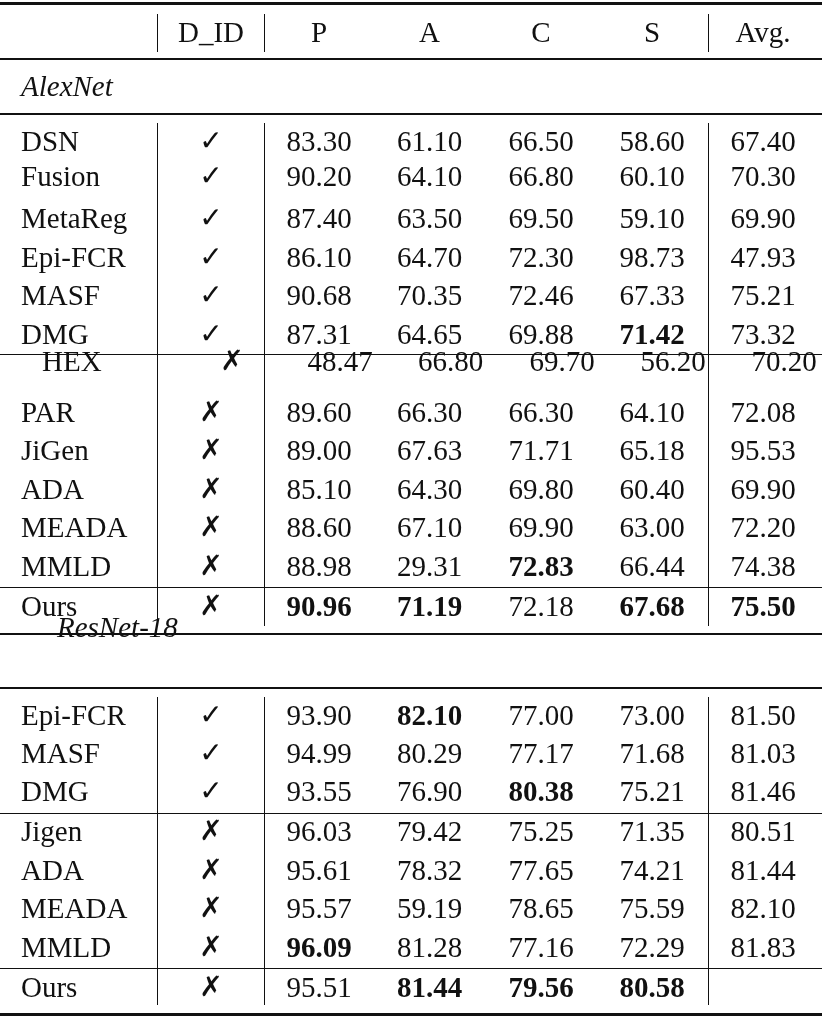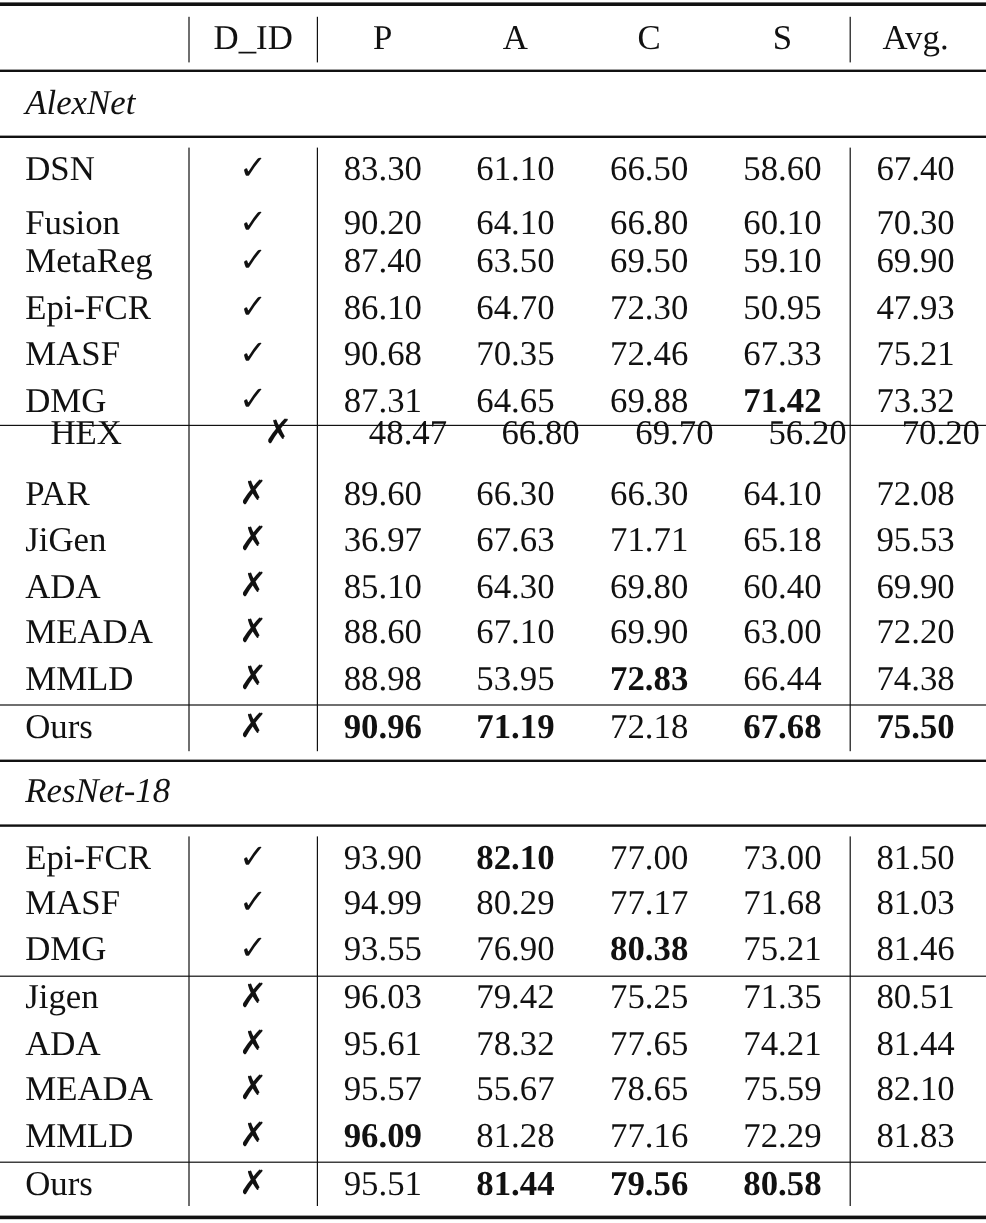--- a/index.html
+++ b/index.html
@@ -64,21 +64,21 @@
   <div id="group0">
       <div class="row" style="top: 122px;">
         <span class="cell c-name">DSN</span>
         <span class="cell c-did mark">✓</span>
         <span class="cell c-p">83.30</span>
         <span class="cell c-a">61.10</span>
         <span class="cell c-c">66.50</span>
         <span class="cell c-s">58.60</span>
         <span class="cell c-avg">67.40</span>
       </div>
-      <div class="row" style="top: 167px;">
+      <div class="row" style="top: 157px;">
         <span class="cell c-name">Fusion</span>
         <span class="cell c-did mark">✓</span>
         <span class="cell c-p">90.20</span>
         <span class="cell c-a">64.10</span>
         <span class="cell c-c">66.80</span>
         <span class="cell c-s">60.10</span>
         <span class="cell c-avg">70.30</span>
       </div>
       <div class="row" style="top: 199px;">
         <span class="cell c-name">MetaReg</span>
@@ -88,21 +88,21 @@
         <span class="cell c-c">69.50</span>
         <span class="cell c-s">59.10</span>
         <span class="cell c-avg">69.90</span>
       </div>
       <div class="row" style="top: 238px;">
         <span class="cell c-name">Epi-FCR</span>
         <span class="cell c-did mark">✓</span>
         <span class="cell c-p">86.10</span>
         <span class="cell c-a">64.70</span>
         <span class="cell c-c">72.30</span>
-        <span class="cell c-s">50.95</span>
+        <span class="cell c-s">98.73</span>
         <span class="cell c-avg">47.93</span>
       </div>
       <div class="row" style="top: 276px;">
         <span class="cell c-name">MASF</span>
         <span class="cell c-did mark">✓</span>
         <span class="cell c-p">90.68</span>
         <span class="cell c-a">70.35</span>
         <span class="cell c-c">72.46</span>
         <span class="cell c-s">67.33</span>
         <span class="cell c-avg">75.21</span>
@@ -130,21 +130,21 @@
         <span class="cell c-did mark">✗</span>
         <span class="cell c-p">89.60</span>
         <span class="cell c-a">66.30</span>
         <span class="cell c-c">66.30</span>
         <span class="cell c-s">64.10</span>
         <span class="cell c-avg">72.08</span>
       </div>
       <div class="row" style="top: 431px;">
         <span class="cell c-name">JiGen</span>
         <span class="cell c-did mark">✗</span>
-        <span class="cell c-p">36.97</span>
+        <span class="cell c-p">89.00</span>
         <span class="cell c-a">67.63</span>
         <span class="cell c-c">71.71</span>
         <span class="cell c-s">65.18</span>
         <span class="cell c-avg">95.53</span>
       </div>
       <div class="row" style="top: 470px;">
         <span class="cell c-name">ADA</span>
         <span class="cell c-did mark">✗</span>
         <span class="cell c-p">85.10</span>
         <span class="cell c-a">64.30</span>
@@ -158,37 +158,37 @@
         <span class="cell c-p">88.60</span>
         <span class="cell c-a">67.10</span>
         <span class="cell c-c">69.90</span>
         <span class="cell c-s">63.00</span>
         <span class="cell c-avg">72.20</span>
       </div>
       <div class="row" style="top: 547px;">
         <span class="cell c-name">MMLD</span>
         <span class="cell c-did mark">✗</span>
         <span class="cell c-p">88.98</span>
-        <span class="cell c-a">53.95</span>
+        <span class="cell c-a">29.31</span>
         <span class="cell c-c bold">72.83</span>
         <span class="cell c-s">66.44</span>
         <span class="cell c-avg">74.38</span>
       </div>
       <div class="row" style="top: 587px;">
         <span class="cell c-name">Ours</span>
         <span class="cell c-did mark">✗</span>
         <span class="cell c-p bold">90.96</span>
         <span class="cell c-a bold">71.19</span>
         <span class="cell c-c">72.18</span>
         <span class="cell c-s bold">67.68</span>
         <span class="cell c-avg bold">75.50</span>
       </div>
     </div>
 
-  <div class="group" style="top:640px;">ResNet-18</div>
+  <div class="group" style="top:608px;margin-left:36px;">ResNet-18</div>
   <div id="group1">
       <div class="row" style="top: 696px;">
         <span class="cell c-name">Epi-FCR</span>
         <span class="cell c-did mark">✓</span>
         <span class="cell c-p">93.90</span>
         <span class="cell c-a bold">82.10</span>
         <span class="cell c-c">77.00</span>
         <span class="cell c-s">73.00</span>
         <span class="cell c-avg">81.50</span>
       </div>
@@ -225,21 +225,21 @@
         <span class="cell c-p">95.61</span>
         <span class="cell c-a">78.32</span>
         <span class="cell c-c">77.65</span>
         <span class="cell c-s">74.21</span>
         <span class="cell c-avg">81.44</span>
       </div>
       <div class="row" style="top: 889px;">
         <span class="cell c-name">MEADA</span>
         <span class="cell c-did mark">✗</span>
         <span class="cell c-p">95.57</span>
-        <span class="cell c-a">55.67</span>
+        <span class="cell c-a">59.19</span>
         <span class="cell c-c">78.65</span>
         <span class="cell c-s">75.59</span>
         <span class="cell c-avg">82.10</span>
       </div>
       <div class="row" style="top: 928px;">
         <span class="cell c-name">MMLD</span>
         <span class="cell c-did mark">✗</span>
         <span class="cell c-p bold">96.09</span>
         <span class="cell c-a">81.28</span>
         <span class="cell c-c">77.16</span>

